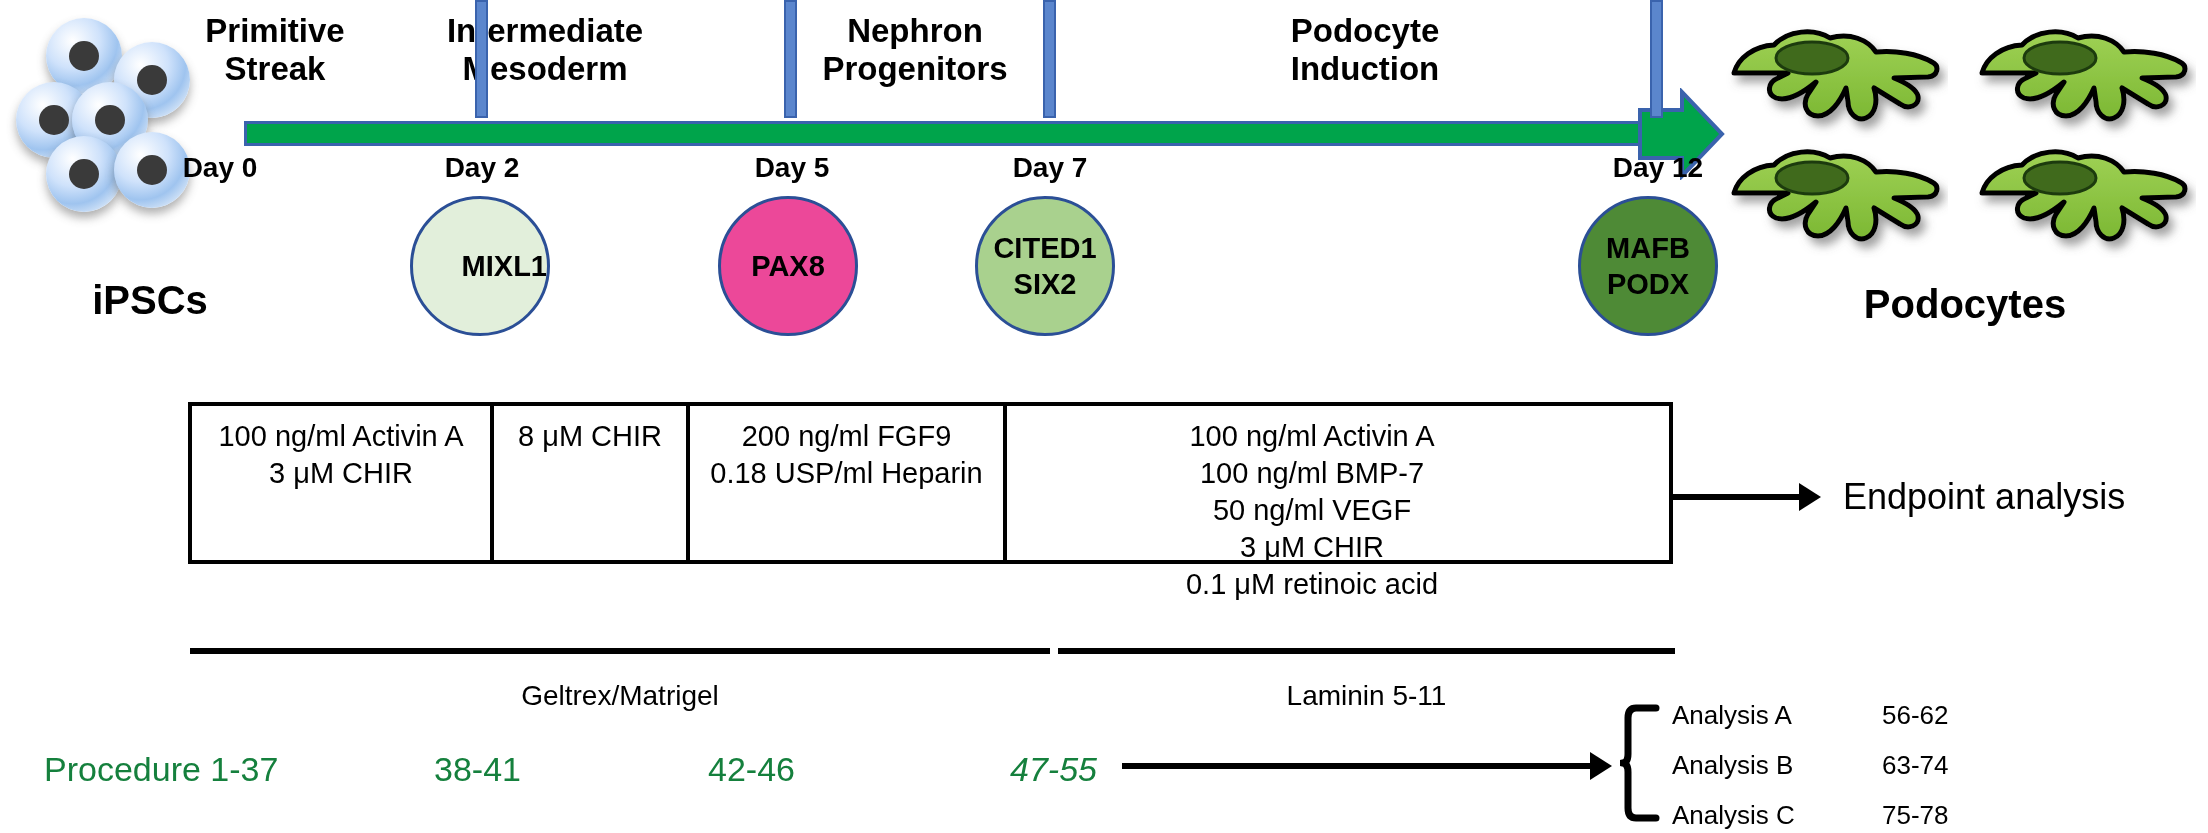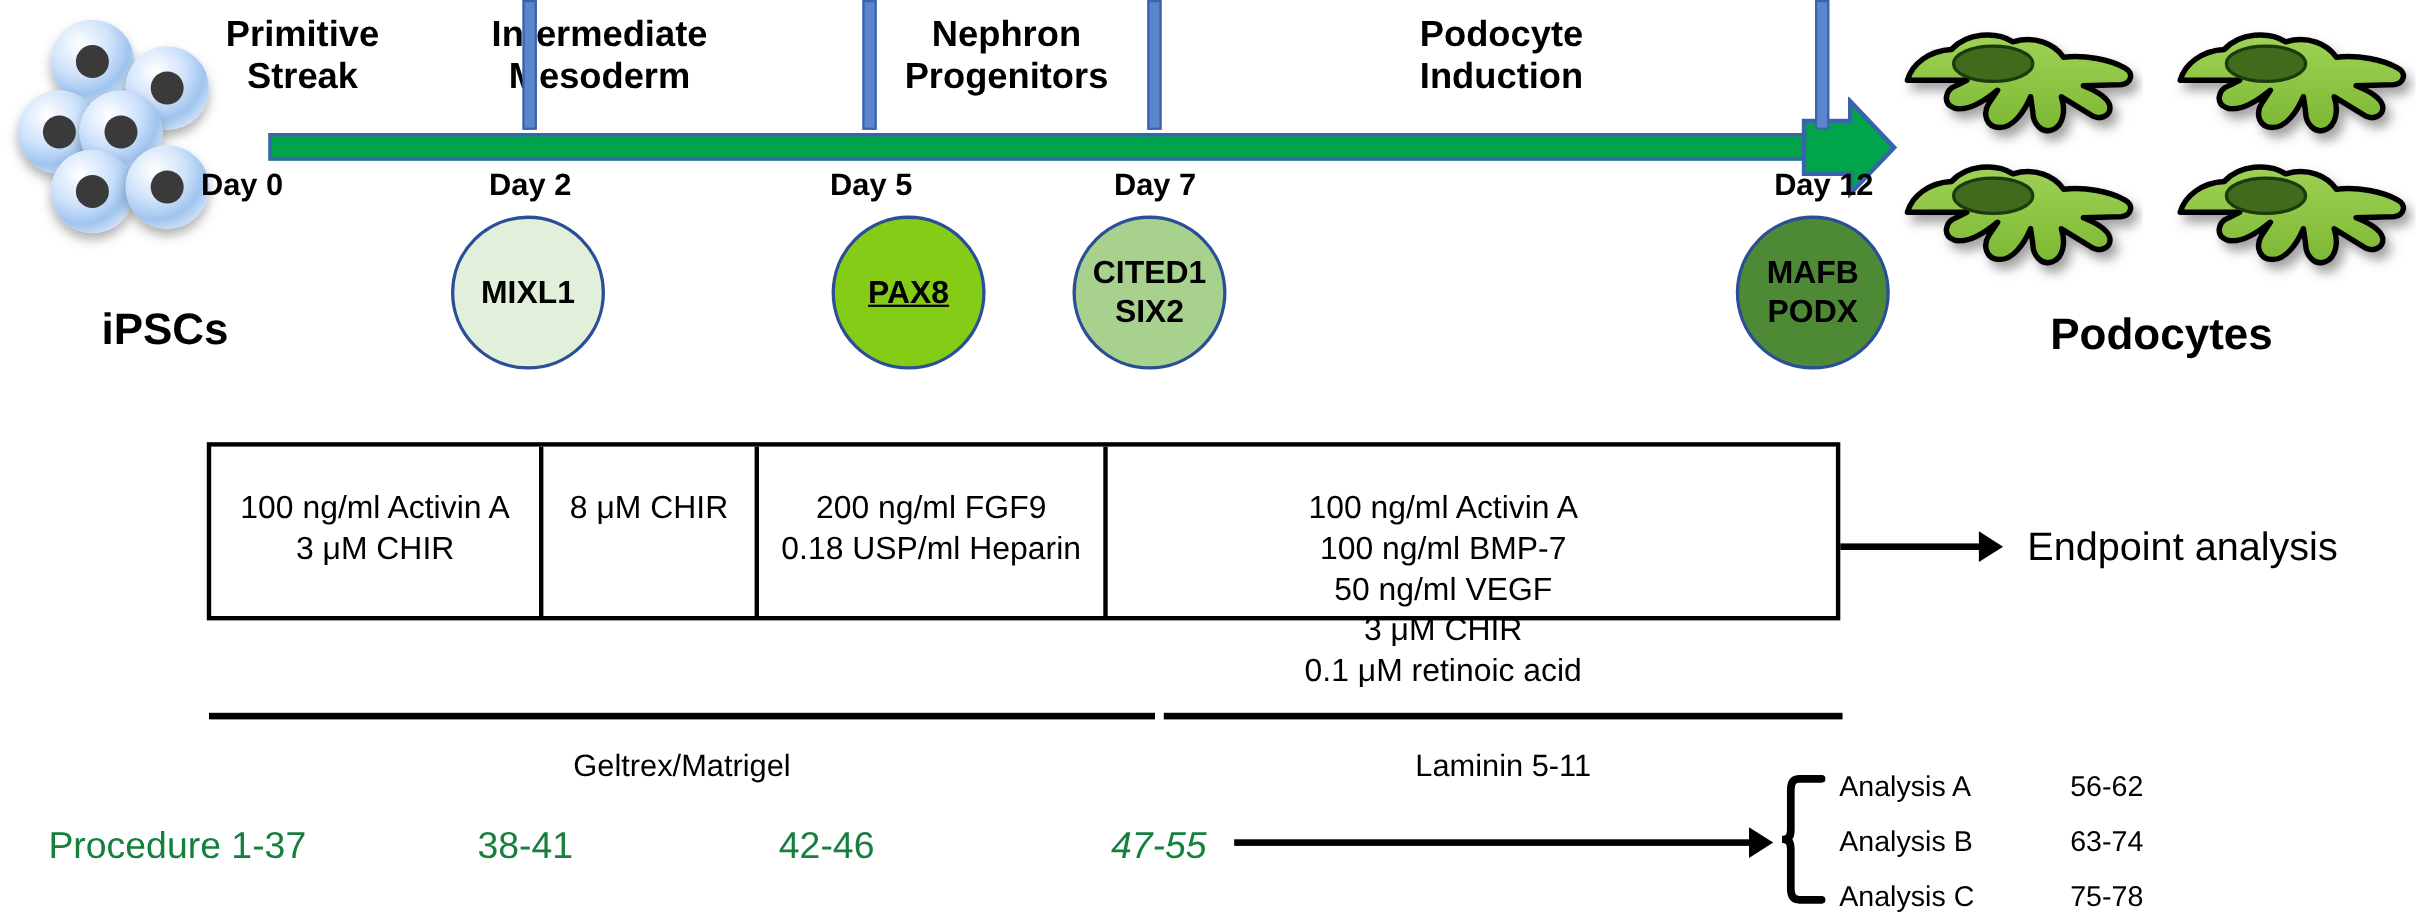--- a/index.html
+++ b/index.html
@@ -99,21 +99,21 @@
   #media-table {
     left: 188px; top: 402px;
     width: 1485px; height: 162px;
     border: 4px solid #000;
     box-sizing: border-box;
     display: flex;
   }
   .media-cell {
     border-right: 4px solid #000;
     box-sizing: border-box;
-    padding-top: 38px;
+    padding-top: 12px;
     text-align: center;
     font-size: 29px;
     line-height: 37px;
     color: #000;
   }
   .media-cell:last-child { border-right: none; }
 
   
   .matrix-rule {
     height: 6px;
@@ -194,24 +194,24 @@
   <div class="abs tick" style="left:784px; top:0px; height:118px;"></div>
   <div class="abs tick" style="left:1043px; top:0px; height:118px;"></div>
   <div class="abs tick" style="left:1650px; top:0px; height:118px;"></div>
 
   <div class="abs day-label" style="left:160px; top:152px; width:120px;">Day 0</div>
   <div class="abs day-label" style="left:422px; top:152px; width:120px;">Day 2</div>
   <div class="abs day-label" style="left:732px; top:152px; width:120px;">Day 5</div>
   <div class="abs day-label" style="left:990px; top:152px; width:120px;">Day 7</div>
   <div class="abs day-label" style="left:1590px; top:152px; width:136px;">Day 12</div>
 
-  <div class="abs marker-circle" style="left:410px; top:196px; width:140px; height:140px; background:#e2efdb;">
+  <div class="abs marker-circle" style="left:410px; top:196px; width:140px; height:140px; background:#e2efdb;align-items:flex-end;">
     <div>MIXL1</div>
   </div>
-  <div class="abs marker-circle" style="left:756px; top:196px; width:140px; height:140px; background:#84cc16;text-decoration:underline;">
+  <div class="abs marker-circle" style="left:718px; top:196px; width:140px; height:140px; background:#ec4899;">
     <div>PAX8</div>
   </div>
   <div class="abs marker-circle" style="left:975px; top:196px; width:140px; height:140px; background:#a9d18e;">
     <div>CITED1</div>
     <div>SIX2</div>
   </div>
   <div class="abs marker-circle" style="left:1578px; top:196px; width:140px; height:140px; background:#4e8a36;">
     <div>MAFB</div>
     <div>PODX</div>
   </div>

